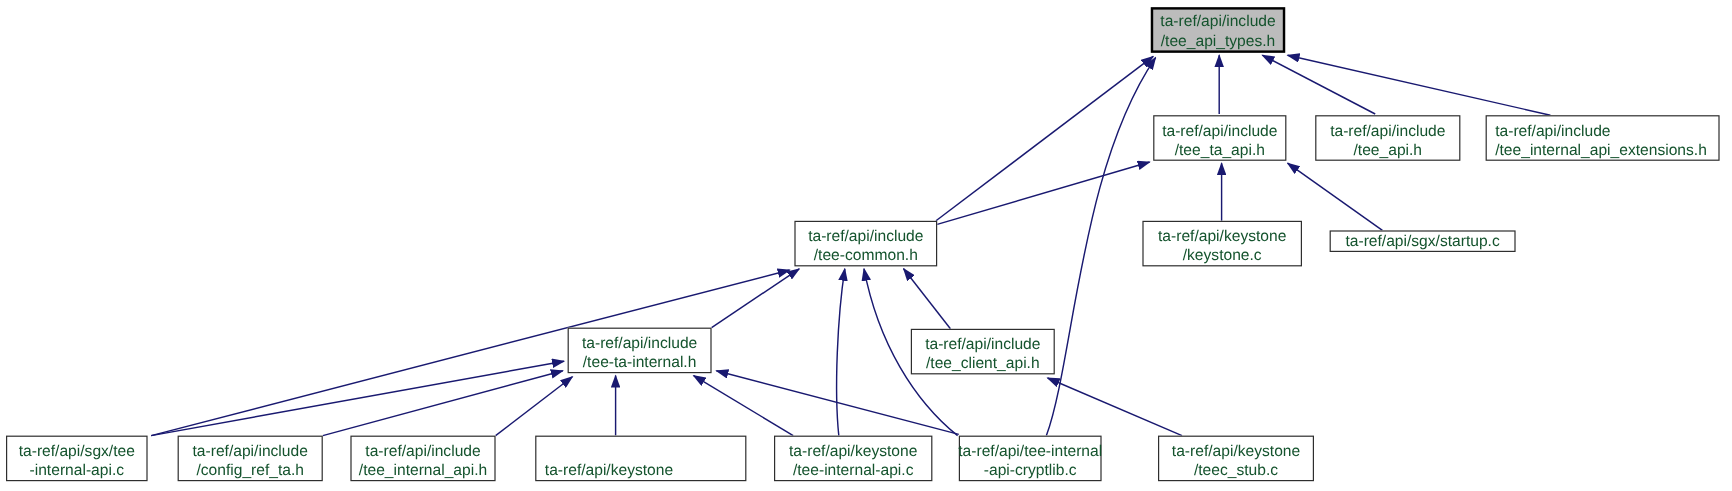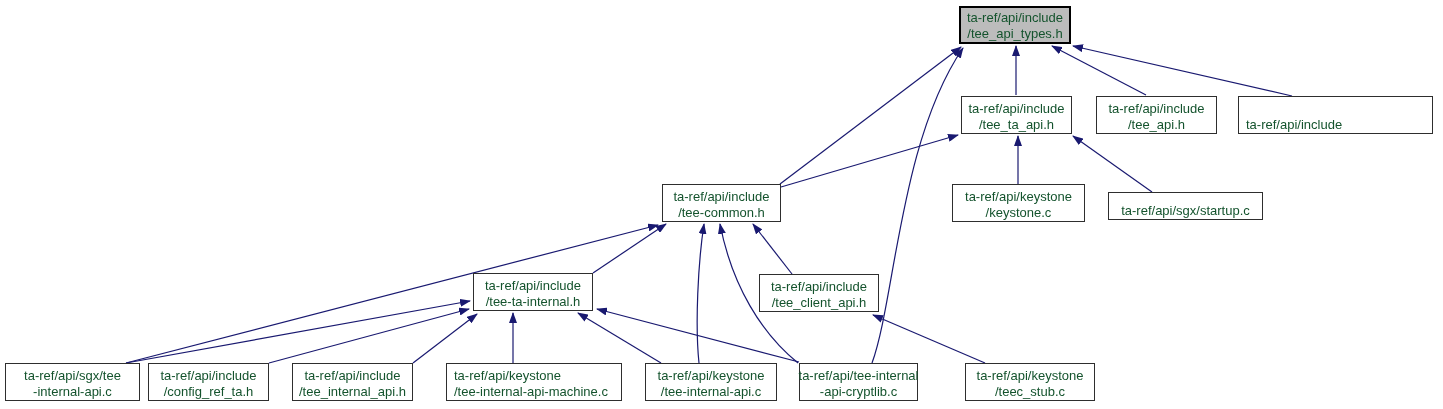--- a/index.html
+++ b/index.html
@@ -95,55 +95,55 @@
       <div class="node" style="left: 961px; top: 96px; width: 111px; height: 38px;">
         <span>ta-ref/api/include</span>
         <span>/tee_ta_api.h</span>
       </div>
       <div class="node" style="left: 1096px; top: 96px; width: 121px; height: 38px;">
         <span>ta-ref/api/include</span>
         <span>/tee_api.h</span>
       </div>
       <div class="node left" style="left: 1238px; top: 96px; width: 195px; height: 38px;">
         <span>ta-ref/api/include</span>
+        <span>/tee_internal_api_extensions.h</span>
       </div>
       <div class="node" style="left: 662px; top: 184px; width: 119px; height: 38px;">
         <span>ta-ref/api/include</span>
         <span>/tee-common.h</span>
       </div>
       <div class="node" style="left: 952px; top: 184px; width: 133px; height: 38px;">
         <span>ta-ref/api/keystone</span>
         <span>/keystone.c</span>
       </div>
-      <div class="node" style="left: 1108px; top: 192px; width: 155px; height: 28px;">
+      <div class="node" style="left: 1108px; top: 192px; width: 155px; height: 18px;">
         <span>ta-ref/api/sgx/startup.c</span>
       </div>
       <div class="node" style="left: 473px; top: 273px; width: 120px; height: 38px;">
         <span>ta-ref/api/include</span>
         <span>/tee-ta-internal.h</span>
       </div>
       <div class="node" style="left: 759px; top: 274px; width: 120px; height: 38px;">
         <span>ta-ref/api/include</span>
         <span>/tee_client_api.h</span>
       </div>
-      <div class="node" style="left: 5px; top: 363px; width: 135px; height: 38px;">
+      <div class="node" style="left: 5px; top: 363px; width: 118px; height: 38px;">
         <span>ta-ref/api/sgx/tee</span>
         <span>-internal-api.c</span>
       </div>
       <div class="node" style="left: 148px; top: 363px; width: 121px; height: 38px;">
         <span>ta-ref/api/include</span>
         <span>/config_ref_ta.h</span>
       </div>
       <div class="node" style="left: 292px; top: 363px; width: 121px; height: 38px;">
         <span>ta-ref/api/include</span>
         <span>/tee_internal_api.h</span>
       </div>
       <div class="node left" style="left: 446px; top: 363px; width: 176px; height: 38px;">
         <span>ta-ref/api/keystone</span>
-        <span>/tee-internal-api-machine.c</span>
       </div>
       <div class="node" style="left: 645px; top: 363px; width: 132px; height: 38px;">
         <span>ta-ref/api/keystone</span>
         <span>/tee-internal-api.c</span>
       </div>
       <div class="node" style="left: 799px; top: 363px; width: 119px; height: 38px;">
         <span>ta-ref/api/tee-internal</span>
         <span>-api-cryptlib.c</span>
       </div>
       <div class="node" style="left: 965px; top: 363px; width: 130px; height: 38px;">

